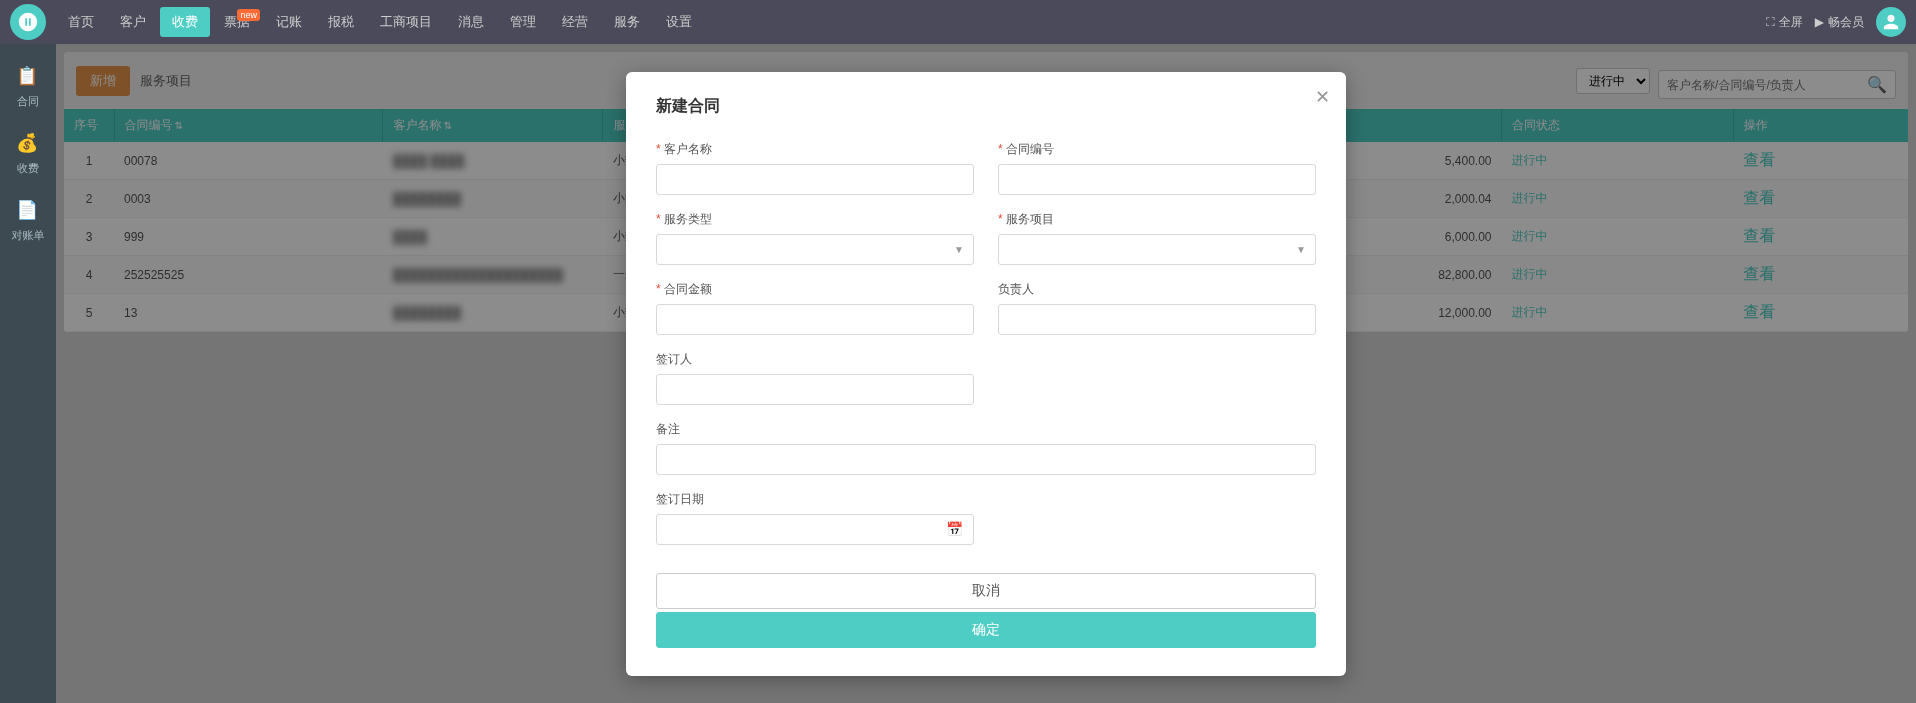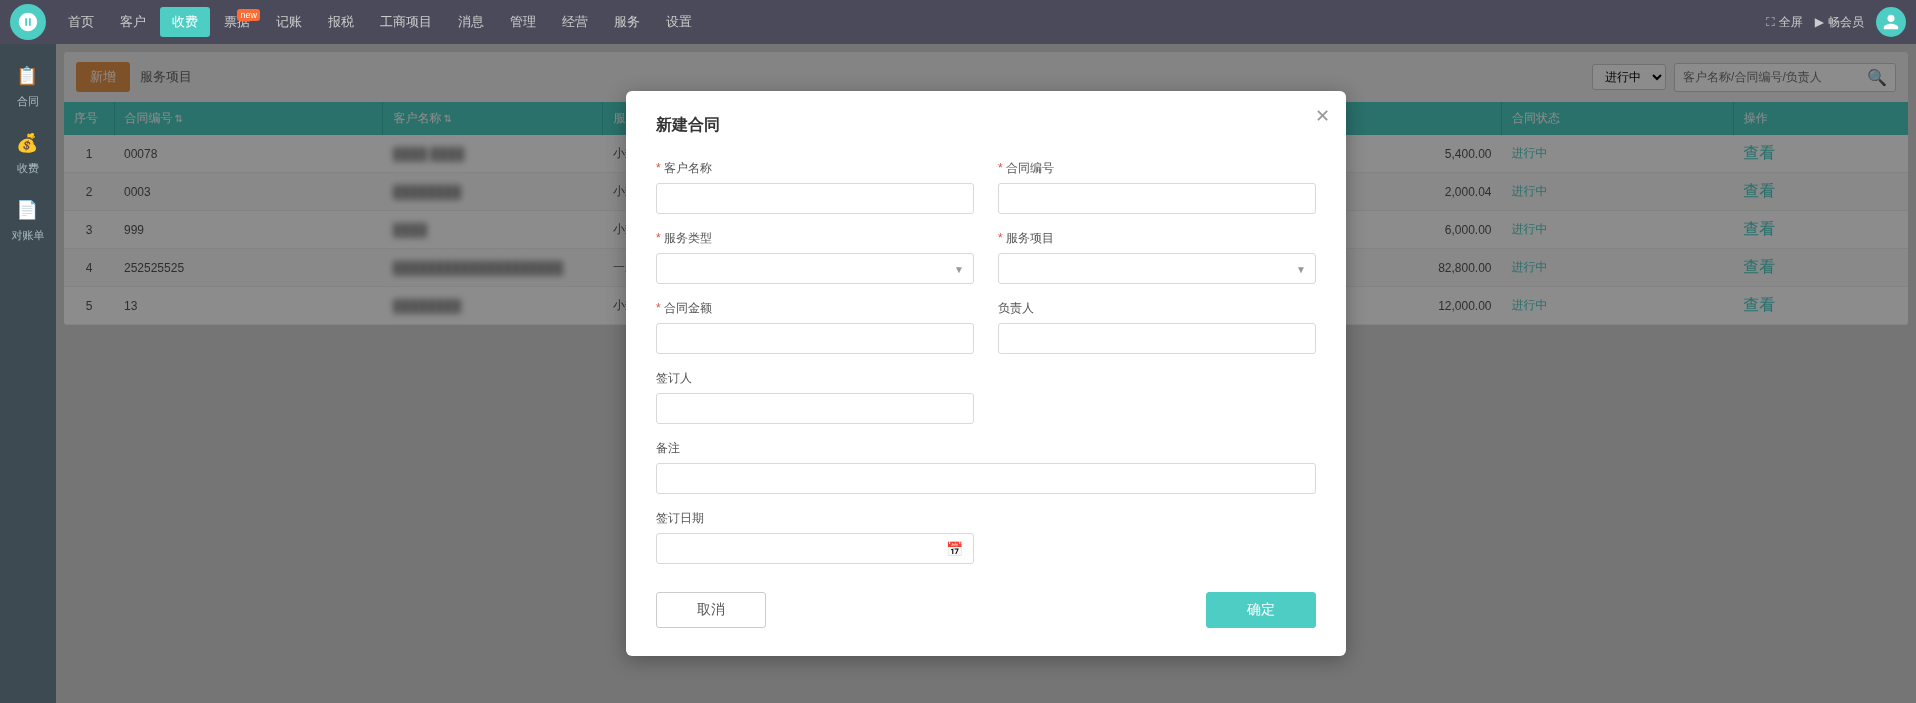--- a/index.html
+++ b/index.html
@@ -132,21 +132,22 @@
       font-size: 12px;
       background: #fff;
       cursor: pointer;
     }
     .search-box {
       display: flex; align-items: center;
       border: 1px solid #ccc;
       border-radius: 3px;
       background: #fff;
       padding: 4px 8px;
-      gap: 4px;
+      gap: 20px;
+      margin-top: 8px;
     }
     .search-box input {
       border: none; outline: none;
       font-size: 12px;
       width: 180px;
       color: #999;
     }
 
     
     .data-table { width: 100%; border-collapse: collapse; }
@@ -276,20 +277,21 @@
       transform: translateY(-50%);
       color: #bbb; font-size: 14px;
       cursor: pointer;
     }
     .form-full { grid-column: span 2; }
     .dialog-footer {
       display: flex;
       justify-content: space-between;
       gap: 3px;
       margin-top: 28px;
+      flex-direction: column;
     }
     .btn-cancel {
       background: #fff;
       border: 1px solid #ccc;
       color: #555;
       padding: 8px 40px;
       border-radius: 3px;
       font-size: 14px;
       cursor: pointer;
     }

